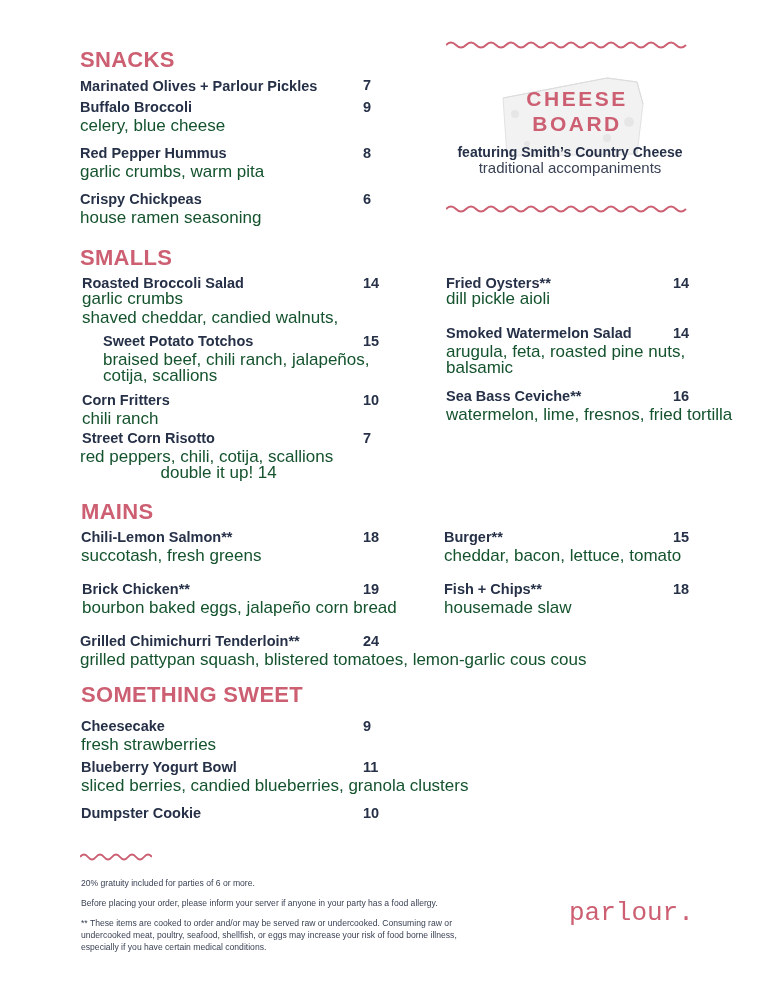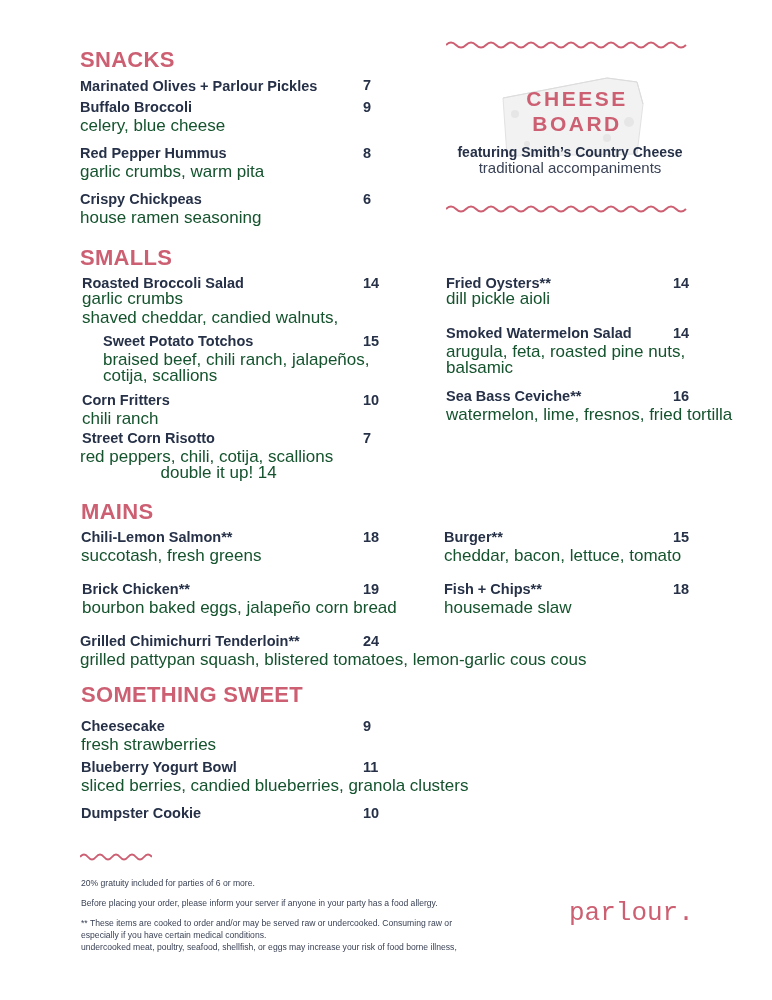--- a/index.html
+++ b/index.html
@@ -168,17 +168,17 @@
 <div class="abs price" style="left:363px;top:805px;">10</div>
 
 <svg class="wave" style="left:80px;top:852px;" width="72" height="10">
   <path d="M0 5 q4 -5 8 0 t8 0 t8 0 t8 0 t8 0 t8 0 t8 0 t8 0 t8 0" fill="none" stroke="#cd5f72" stroke-width="2"></path>
 </svg>
 
 <div class="abs fine" style="left:81px;top:877px;">20% gratuity included for parties of 6 or more.</div>
 <div class="abs fine" style="left:81px;top:897px;">Before placing your order, please inform your server if anyone in your party has a food allergy.</div>
 <div class="abs fine" style="left:81px;top:917px;">
   <div>** These items are cooked to order and/or may be served raw or undercooked. Consuming raw or</div>
+  <div>undercooked meat, poultry, seafood, shellfish, or eggs may increase your risk of food borne illness,</div>
   <div>especially if you have certain medical conditions.</div>
-  <div>undercooked meat, poultry, seafood, shellfish, or eggs may increase your risk of food borne illness,</div>
 </div>
 
 <div class="abs logo" style="left:569px;top:898px;">parlour.</div>
 
 </body></html>

